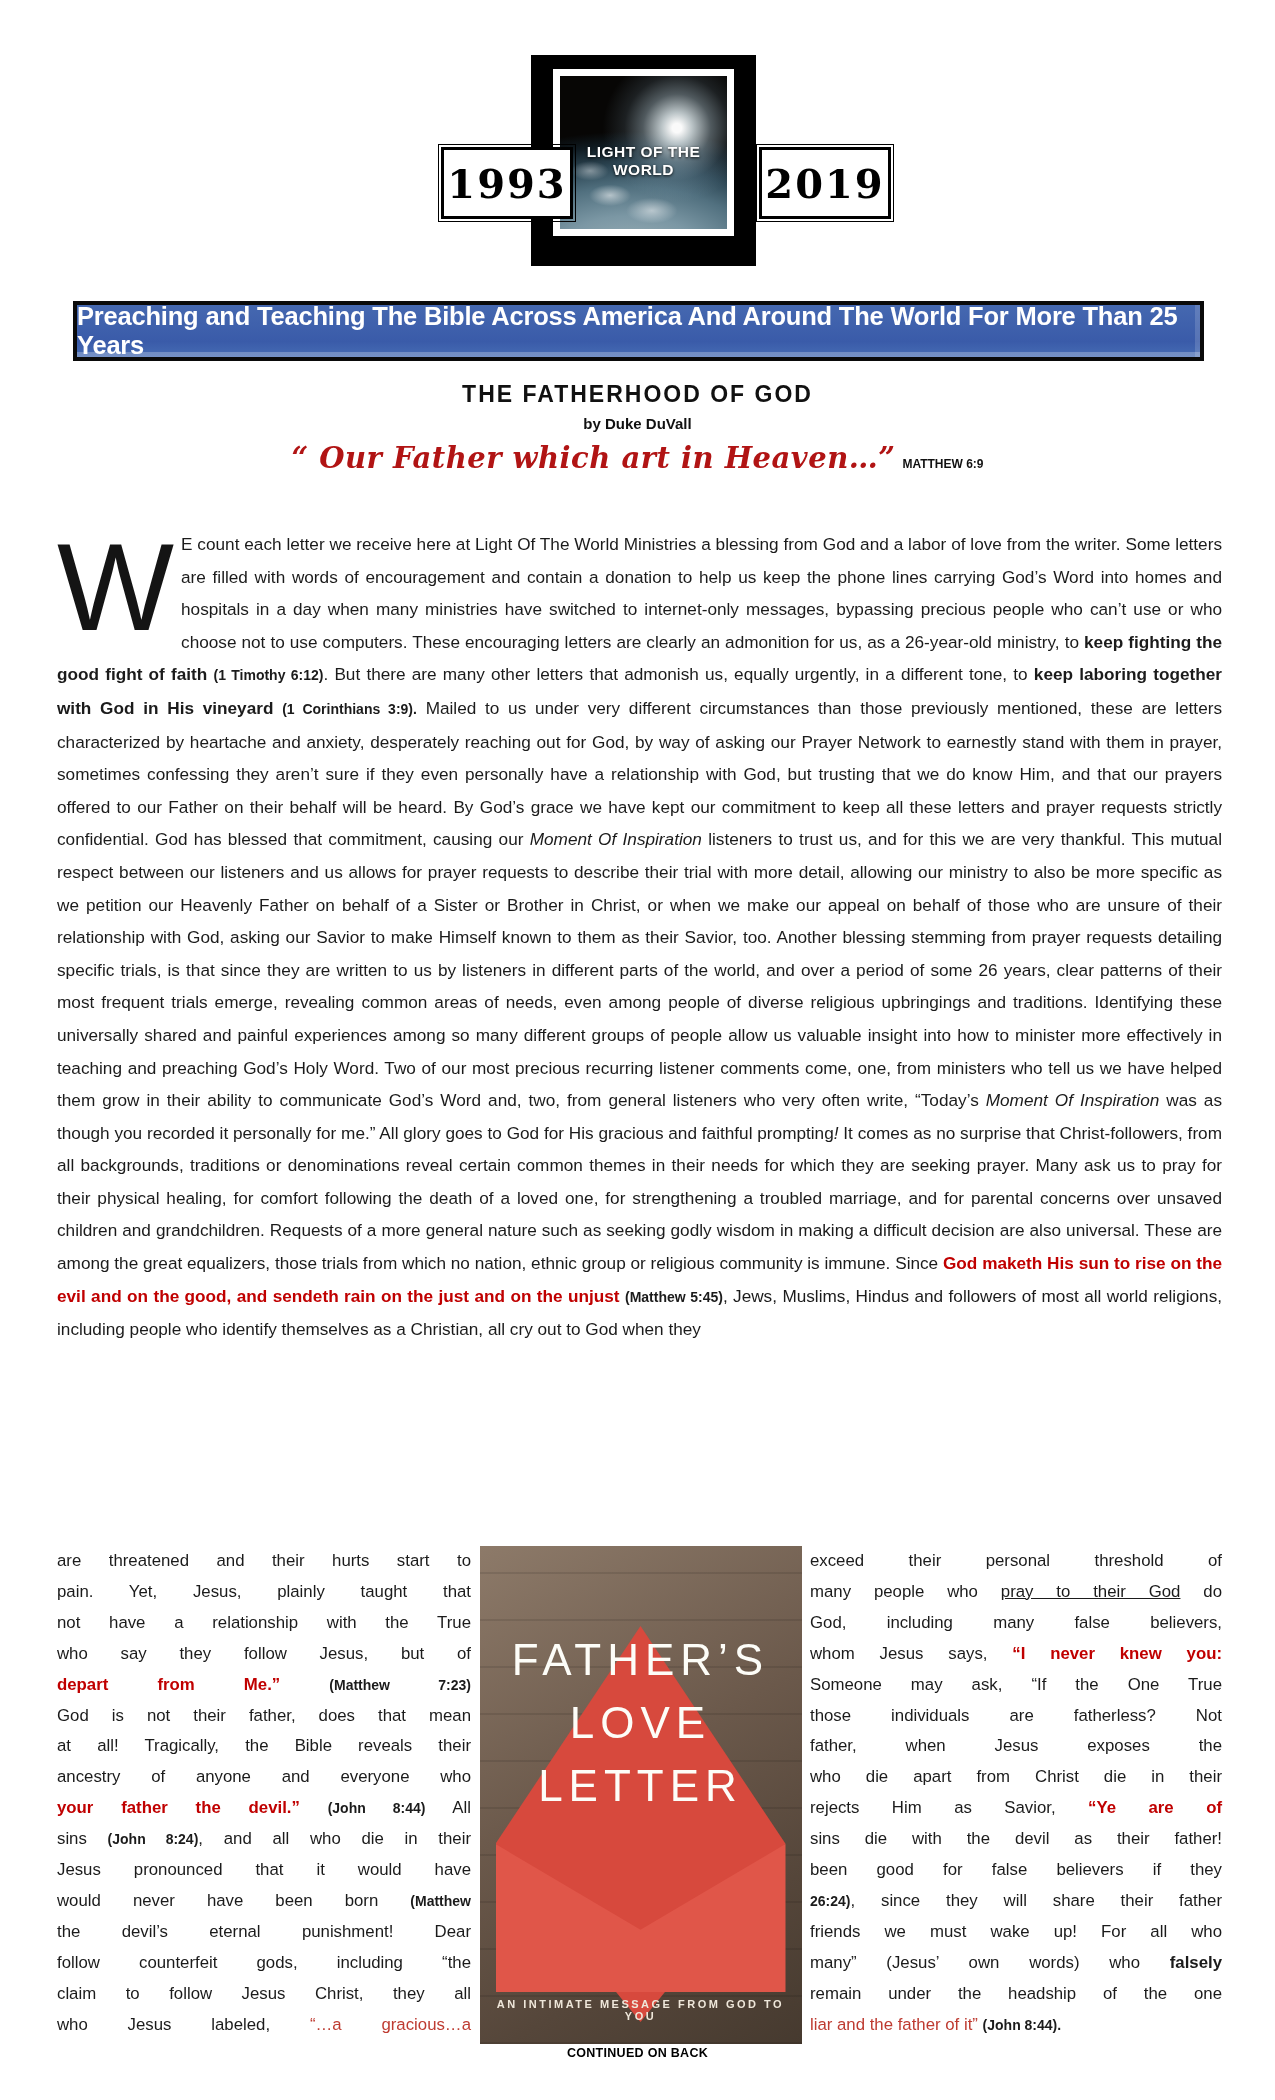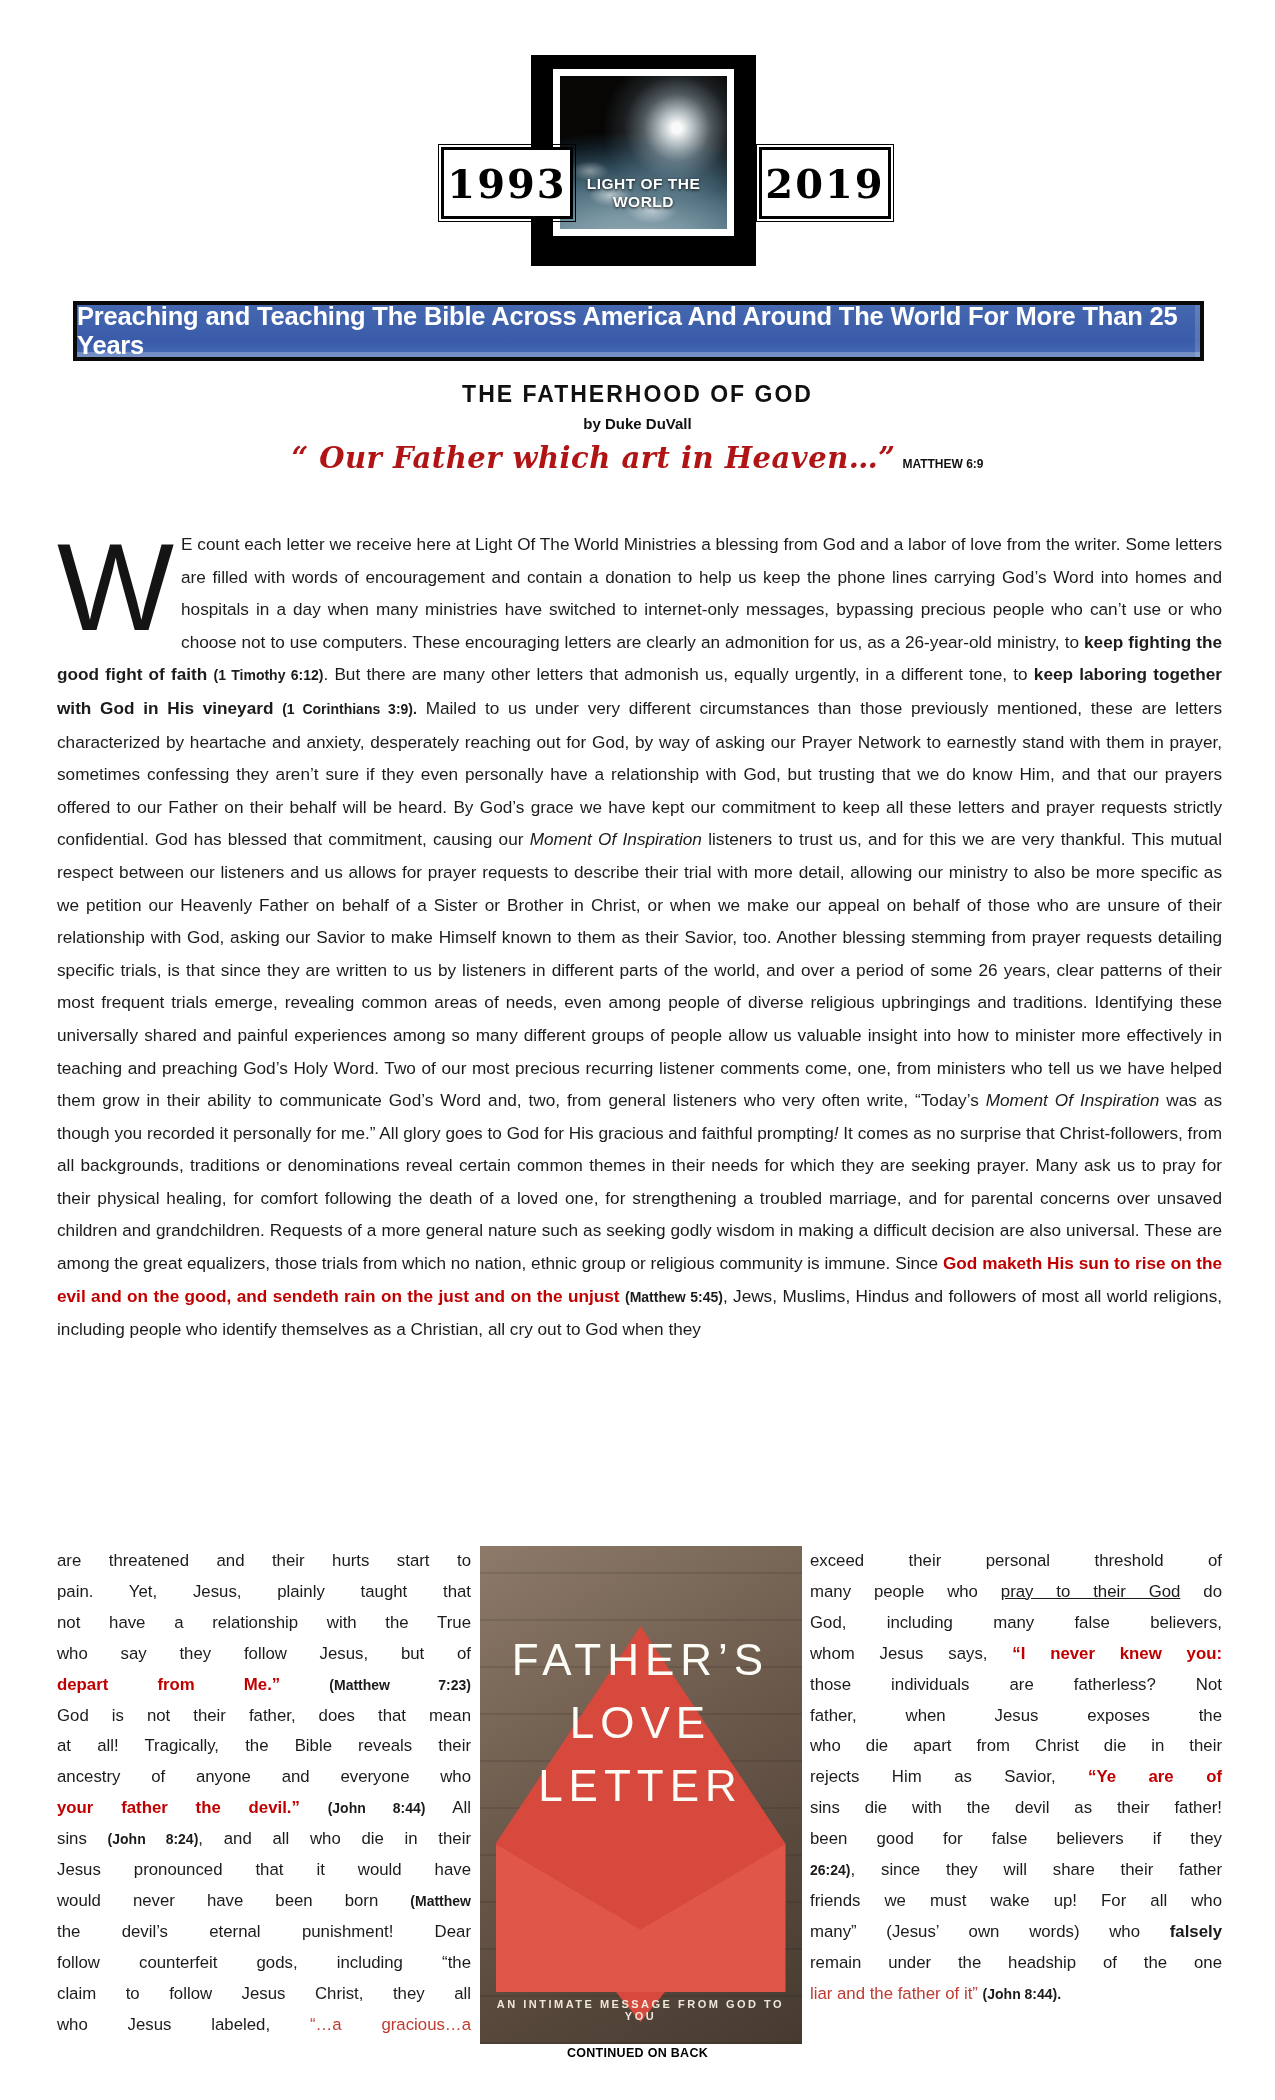--- a/index.html
+++ b/index.html
@@ -10,21 +10,21 @@
   .logo-outer{position:absolute;left:531px;top:55px;width:225px;height:211px;background:#000;}
   .logo-frame{position:absolute;left:22px;right:22px;top:14px;bottom:30px;border:7px solid #fff;
               background:#070605;overflow:hidden;}
   .earth{position:absolute;inset:0;background:
       radial-gradient(circle at 70% 34%, rgba(255,255,255,.98) 0 3%, rgba(230,242,246,.8) 10%, rgba(190,215,228,.4) 22%, rgba(150,180,200,.15) 34%, transparent 48%),
       radial-gradient(ellipse 18% 10% at 30% 78%, rgba(255,255,255,.55), transparent 70%),
       radial-gradient(ellipse 22% 12% at 55% 88%, rgba(255,255,255,.5), transparent 70%),
       radial-gradient(ellipse 16% 9% at 18% 62%, rgba(255,255,255,.4), transparent 70%),
       radial-gradient(ellipse 160% 95% at 42% 118%, #9fb3ba 0%, #7b97a4 28%, #51707f 48%, #2e4856 62%, #101c23 76%, #070605 86%);}
   .logo-text{position:absolute;left:0;right:0;top:44%;text-align:center;color:#fff;font-weight:bold;
-             font-size:15.5px;letter-spacing:.5px;text-shadow:0 1px 3px rgba(0,0,0,.9);margin-top:32px;}
+             font-size:15.5px;letter-spacing:.5px;text-shadow:0 1px 3px rgba(0,0,0,.9);}
   .yearbox{position:absolute;top:147px;width:126px;height:66px;background:#fff;border:3px solid #000;
            outline:1px solid #000;outline-offset:2px;display:flex;align-items:center;justify-content:center;
            font-family:"DejaVu Serif",serif;font-weight:bold;font-size:40px;letter-spacing:2px;color:#000;}
   .yearbox.y-left{left:401px;margin-left:40px;}
   .yearbox.y-right{left:759px;}
 
   .mast-line{position:absolute;top:272px;left:0;right:0;text-align:center;font-weight:bold;
              white-space:nowrap;color:#111;}
   .ml-small{font-size:14.5px;}
   .ml-big{font-size:19px;}
@@ -136,20 +136,21 @@
         <div>LOVE</div>
         <div>LETTER</div>
       </div>
       <div class="poster-caption">AN INTIMATE MESSAGE FROM GOD TO YOU</div>
     </div>
     <div class="col c-right">
         <div class="line"><span class="seg-n">exceed their personal threshold of</span></div>
         <div class="line"><span class="seg-n">many people who </span><span class="seg-u">pray to their God</span><span class="seg-n"> do</span></div>
         <div class="line"><span class="seg-n">God, including many false believers,</span></div>
         <div class="line"><span class="seg-n">whom Jesus says, </span><span class="seg-rb">“I never knew you:</span></div>
+        <div class="line"><span class="seg-n">Someone may ask, “If the One True</span></div>
         <div class="line"><span class="seg-n">those individuals are fatherless? Not</span></div>
         <div class="line"><span class="seg-n">father, when Jesus exposes the</span></div>
         <div class="line"><span class="seg-n">who die apart from Christ die in their</span></div>
         <div class="line"><span class="seg-n">rejects Him as Savior, </span><span class="seg-rb">“Ye are of</span></div>
         <div class="line"><span class="seg-n">sins die with the devil as their father!</span></div>
         <div class="line"><span class="seg-n">been good for false believers if they</span></div>
         <div class="line"><span class="seg-sb">26:24)</span><span class="seg-n">, since they will share their father</span></div>
         <div class="line"><span class="seg-n">friends we must wake up! For all who</span></div>
         <div class="line"><span class="seg-n">many” (Jesus’ own words) who </span><span class="seg-b">falsely</span></div>
         <div class="line"><span class="seg-n">remain under the headship of the one</span></div>

